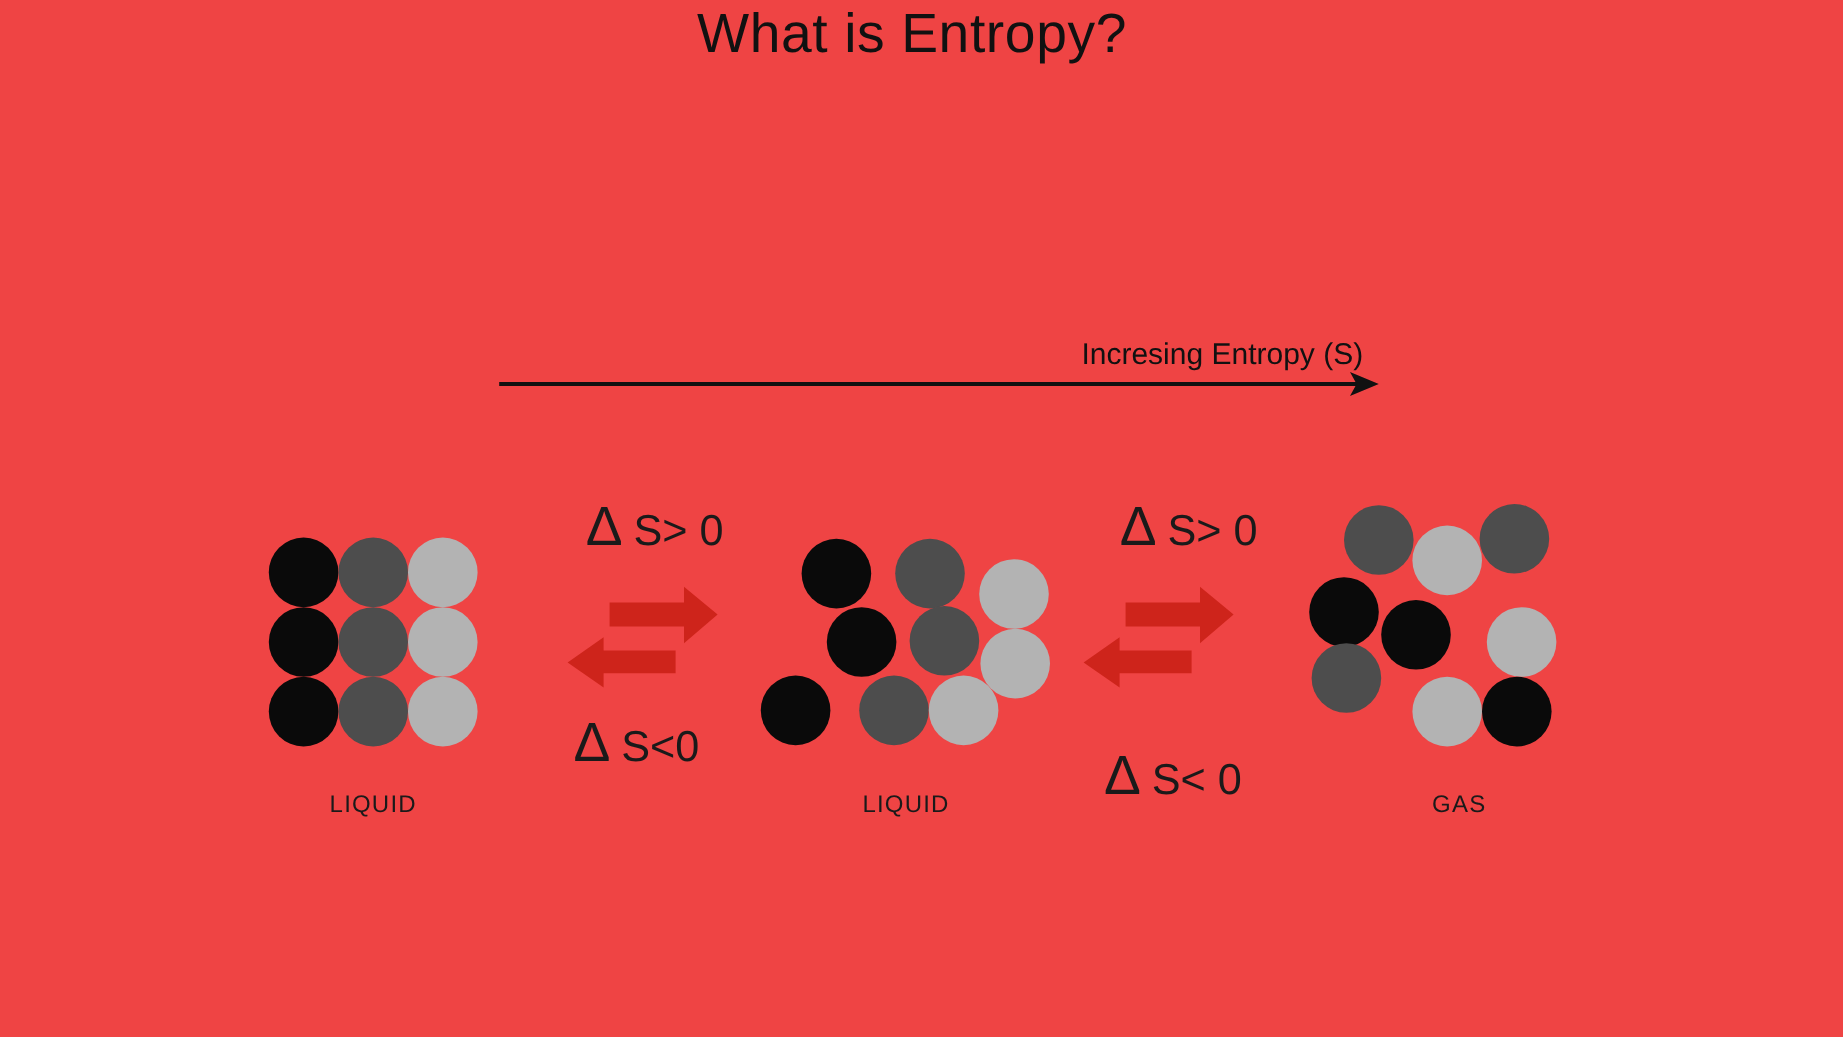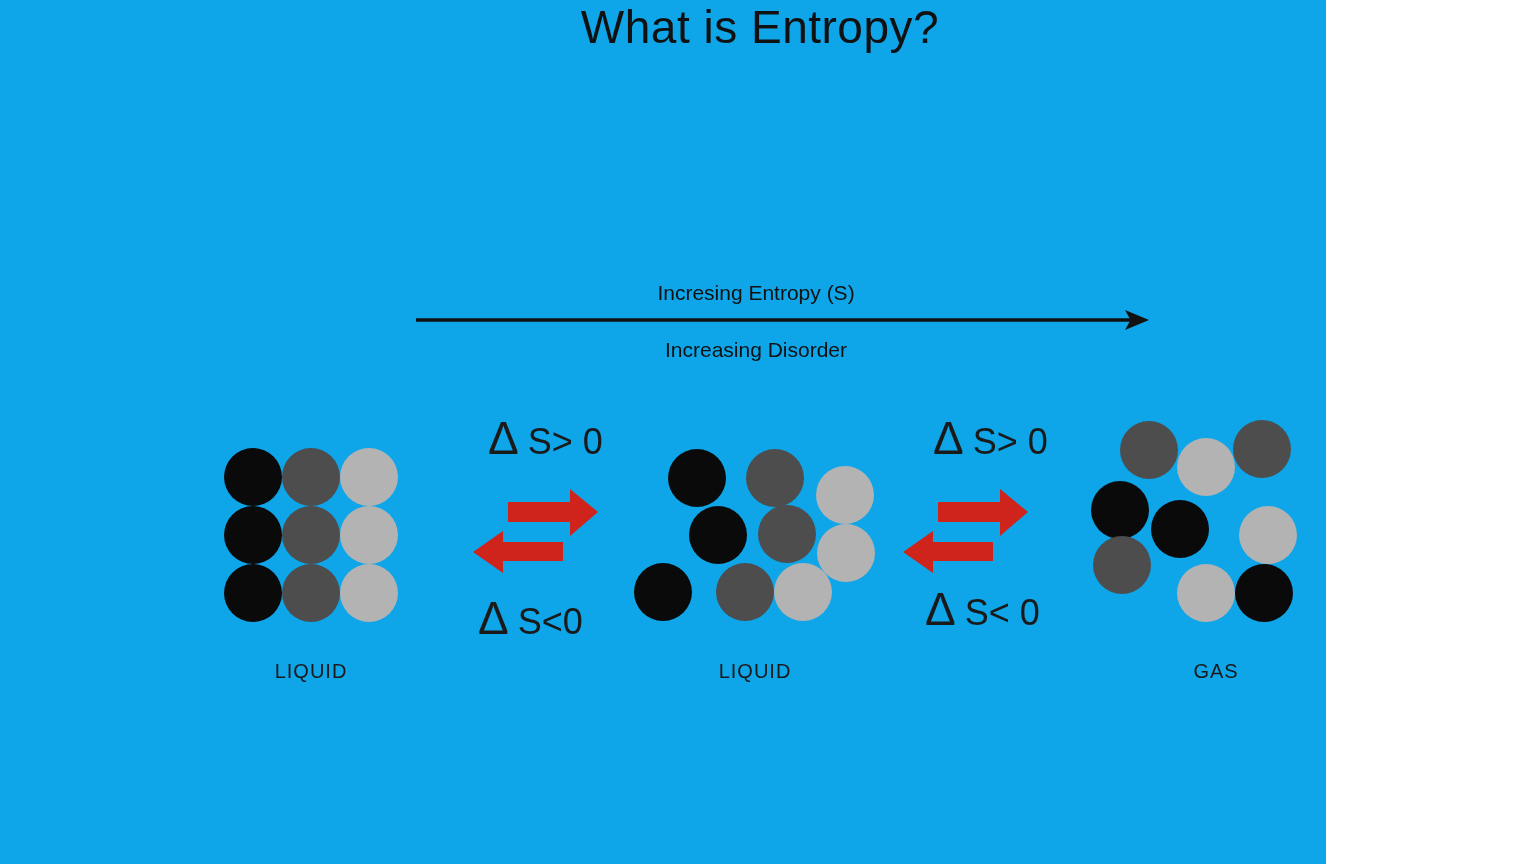--- a/index.html
+++ b/index.html
@@ -1,20 +1,20 @@
 <!DOCTYPE html>
 <html><head>
 <meta charset="utf-8">
 <style>
   html, body { margin: 0; padding: 0; background: #ffffff; }
   .canvas {
     position: relative;
-    width: 1326px;
+    width: 1536px;
     height: 864px;
-    background: #0ea5e9;
+    background: #ef4444;
     overflow: hidden;
     font-family: "Liberation Sans", sans-serif;
     color: #111111;
     text-decoration: underline;
   }
   .abs { position: absolute; }
 
   .title {
     left: 0; top: 58; width: 1520px;
     text-align: center;
@@ -26,22 +26,22 @@
   .subtitle {
     left: 0; top: 144; width: 1520px;
     text-align: center;
     font-size: 29px;
     font-weight: 400;
     color: #111111;
   }
 
   .axis-label-top {
     left: 376px; top: 281px; width: 760px;
-    text-align: center;
-    font-size: 21px;
+    text-align: right;
+    font-size: 25px;
     color: #111111;
   }
   .axis-label-bottom {
     left: 376px; top: 338px; width: 760px;
     text-align: center;
     font-size: 21px;
     color: #111111;
   }
   .axis-arrow { left: 413px; top: 306px; }
 
@@ -51,21 +51,21 @@
     white-space: nowrap;
     line-height: 1.15;
   }
   .eq-text .delta {
     font-size: 46px;
     margin-right: 9px;
   }
   .eq-top-1    { left: 478px; top: 412px; width: 135px; text-align: center; }
   .eq-bottom-1 { left: 478px; top: 592px; width: 125px; text-align: left; }
   .eq-top-2    { left: 928px; top: 412px; width: 125px; text-align: center; }
-  .eq-bottom-2 { left: 920px; top: 583px; width: 125px; text-align: center; }
+  .eq-bottom-2 { left: 920px; top: 620px; width: 125px; text-align: left; }
   .eq-arrows-1 { left: 468px; top: 485px; }
   .eq-arrows-2 { left: 898px; top: 485px; }
 
   .particle {
     position: absolute;
     border-radius: 50%;
   }
 
   .state-label {
     top: 660px;
@@ -86,21 +86,20 @@
 
   <div class="abs title">What is Entropy?</div>
 
   <div class="abs axis-label-top">Incresing Entropy (S)</div>
 
   <svg class="abs axis-arrow" width="740" height="28" viewBox="0 0 740 28">
     <line x1="3" y1="14" x2="722" y2="14" stroke="#111111" stroke-width="3.5"></line>
     <path d="M 736 14 L 712 4 L 717.5 14 L 712 24 Z" fill="#111111"></path>
   </svg>
 
-  <div class="abs axis-label-bottom">Increasing Disorder</div>
 
   <div class="abs eq-text eq-top-1">
     <span class="delta">Δ</span><span>S&gt; 0</span>
   </div>
   <svg class="abs eq-arrows-1" width="135" height="92" viewBox="0 0 135 92">
     <polygon class="red-arrow" points="40,17 102,17 102,4 130,27 102,51 102,37 40,37" fill="#ce241b"></polygon>
     <polygon class="red-arrow" points="5,67 35,46 35,57 95,57 95,76 35,76 35,88" fill="#ce241b"></polygon>
   </svg>
   <div class="abs eq-text eq-bottom-1">
     <span class="delta">Δ</span><span>S&lt;0</span>

